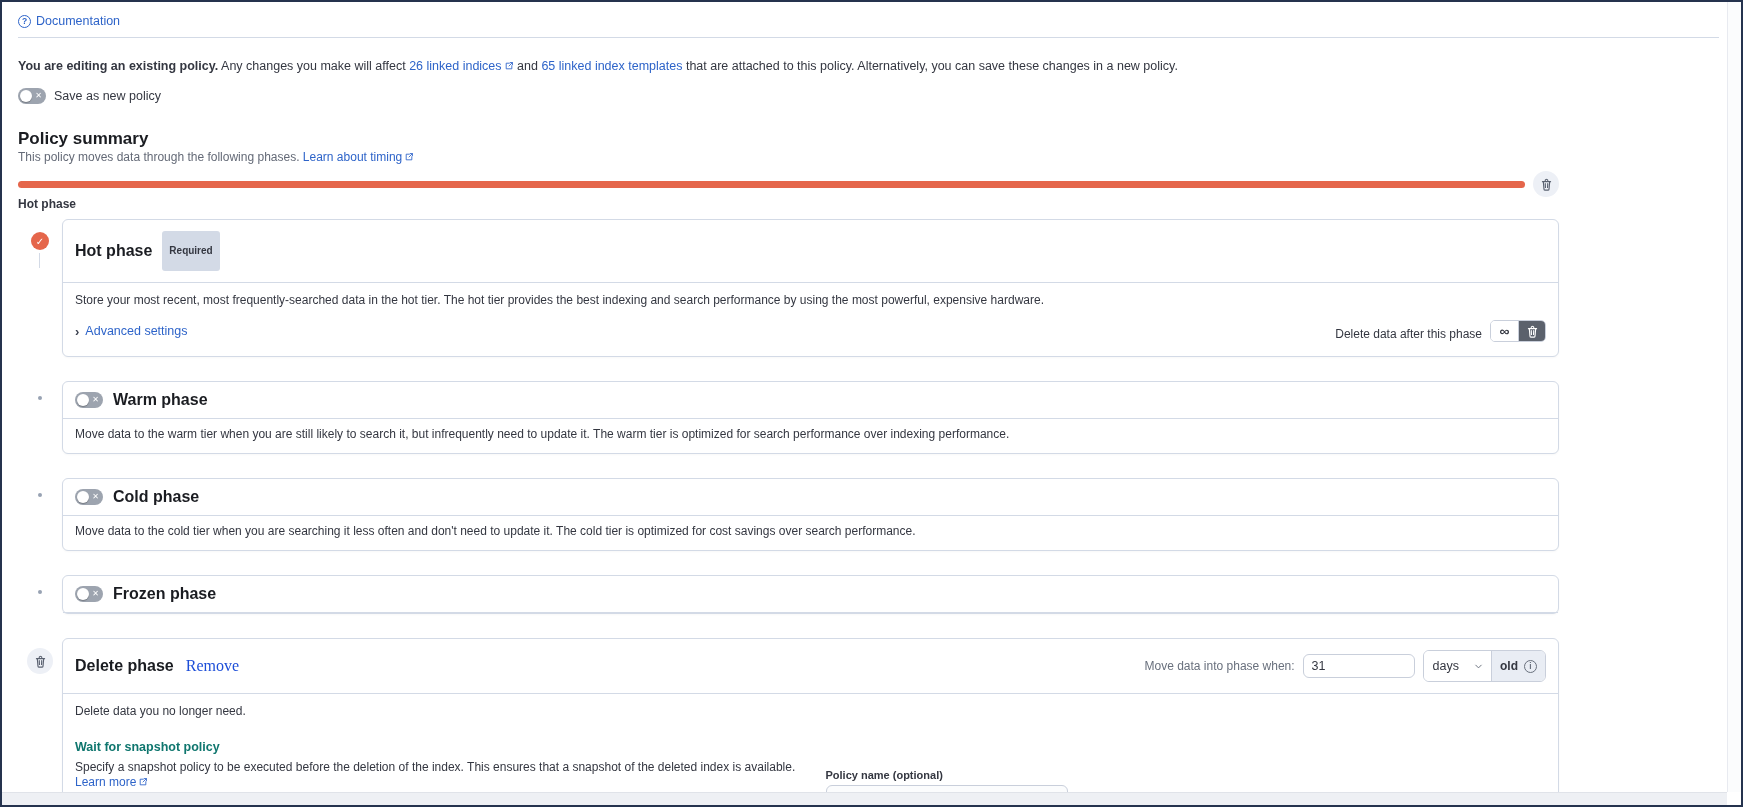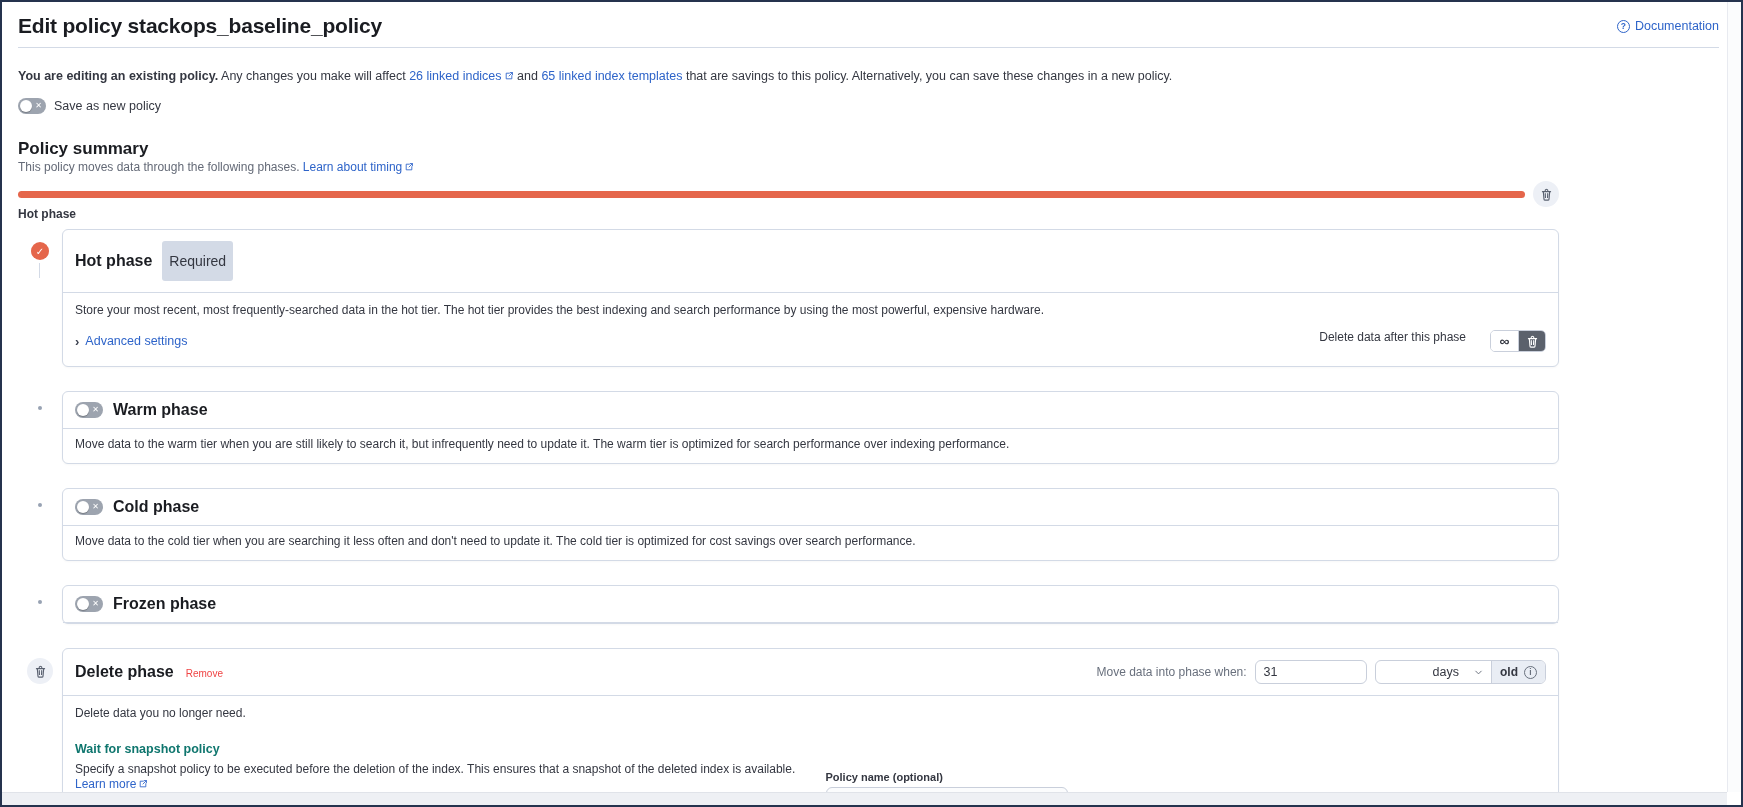--- a/index.html
+++ b/index.html
@@ -62,45 +62,45 @@
   .rail { width: 44px; flex: 0 0 44px; position: relative; }
   .hot-marker { position: absolute; left: 13px; top: 13px; width: 18px; height: 18px; border-radius: 50%; background: #e5664b; color: #fff; display: flex; align-items: center; justify-content: center; font-size: 10px; font-weight: 700; }
   .rail-line { position: absolute; left: 21px; top: 34px; width: 1px; height: 15px; background: #d3dae6; }
   .rail-dot { position: absolute; left: 20px; top: 15px; width: 4px; height: 4px; border-radius: 50%; background: #98a2b3; }
   .delete-marker { position: absolute; left: 9px; top: 10px; width: 26px; height: 26px; border-radius: 50%; background: #edf0f6; color: #5a6170; display: flex; align-items: center; justify-content: center; }
 
   .panel { flex: 1; background: #fff; border: 1px solid #d3dae6; border-radius: 6px; box-shadow: 0 1px 2px rgba(0,0,0,.03); }
   .panel-header { display: flex; align-items: center; padding: 11px 12px; }
   .panel-header.slim { padding: 8px 12px; }
   .phase-title { font-size: 16px; font-weight: 700; color: #1a1c21; line-height: 20px; }
-  .badge { margin-left: 10px; background: #d3dae6; color: #343741; font-size: 14px; font-weight: 400; padding: 14px 7px; border-radius: 3px; line-height: 12px; }
+  .badge { margin-left: 10px; background: #d3dae6; color: #343741; font-size: 10px; font-weight: 700; padding: 14px 7px; border-radius: 3px; line-height: 12px; }
   .panel-divider { border-top: 1px solid #d3dae6; }
   .panel-body { padding: 10px 12px 14px; font-size: 12px; line-height: 15px; color: #343741; }
   .panel-body.slim { padding: 8px 12px 11px; }
 
   .adv-row { margin-top: 12px; display: flex; align-items: center; justify-content: space-between; }
   .adv-link { display: inline-flex; align-items: center; gap: 6px; color: #2e64c9; font-size: 12.5px; font-weight: 500; cursor: pointer; text-decoration: none; }
   .chev-right { color: #3c4250; font-size: 13px; font-weight: 700; line-height: 1; }
-  .del-after { display: inline-flex; align-items: flex-start; gap: 24px; }
+  .del-after { display: inline-flex; align-items: flex-end; gap: 8px; }
   .del-after-label { font-size: 12px; color: #343741; }
   .btn-group { display: inline-flex; height: 22px; border: 1px solid #c9cfdb; border-radius: 5px; overflow: hidden; }
   .btn-group button { border: none; width: 27px; display: flex; align-items: center; justify-content: center; cursor: pointer; background: #fff; color: #343741; }
   .btn-group button + button { border-left: 1px solid #c9cfdb; }
   .btn-group button.selected { background: #5b616c; color: #fff; }
   .inf-glyph { font-size: 14px; font-weight: 700; line-height: 1; }
 
   .phase-head-title { margin-left: 10px; }
 
   
   .delete-header-left { display: flex; align-items: baseline; gap: 12px; }
-  .remove-link { color: #ef4444; font-size: 10px; font-weight: 500; cursor: pointer; text-decoration: none; }
+  .remove-link { color: #1d4ed8; font-size: 16px; font-weight: 500; cursor: pointer; text-decoration: none; font-family: Liberation Serif, serif; }
   .delete-header-right { margin-left: auto; display: flex; align-items: center; gap: 8px; }
   .move-label { font-size: 12px; color: #69707d; }
   .num-input { width: 112px; height: 24px; border: 1px solid #c9cfdb; border-radius: 6px; padding: 0 8px; font-size: 12.5px; color: #343741; font-family: inherit; background: #fff; }
-  .unit-group { display: inline-flex; height: 24px; border: 1px solid #c9cfdb; border-radius: 6px; overflow: hidden; padding-left: 48px; }
+  .unit-group { display: inline-flex; height: 32px; border: 1px solid #c9cfdb; border-radius: 6px; overflow: hidden; }
   .unit-select { display: inline-flex; align-items: center; gap: 14px; padding: 0 7px 0 9px; background: #fff; cursor: pointer; font-size: 12.5px; color: #343741; }
   .chev-svg { width: 11px; height: 11px; color: #69707d; }
   .unit-append { display: inline-flex; align-items: center; gap: 6px; padding: 0 8px; background: #e9edf4; border-left: 1px solid #c9cfdb; font-size: 12px; font-weight: 600; color: #343741; }
   .info-glyph { color: #69707d; font-weight: 700; font-style: normal; }
 
   .described-row { margin-top: 20px; display: flex; }
   .described-left { flex: 1; padding-right: 16px; }
   .described-right { flex: 1; padding-left: 14px; margin-top: 30px; }
   .snap-title { font-size: 12.5px; font-weight: 700; color: #0f766e; line-height: 16px; }
   .snap-desc { margin-top: 5px; font-size: 12px; line-height: 15px; }
@@ -114,34 +114,33 @@
   .scrollbar-v { position: absolute; top: 0; right: 0; bottom: 13px; width: 14px; background: #fbfcfd; border-left: 1px solid #e8eaf0; cursor: pointer; }
   .scrollbar-h { position: absolute; bottom: 0; left: 0; right: 14px; height: 13px; background: #eef0f4; border-top: 1px solid #e0e3e9; cursor: pointer; }
 </style>
 </head>
 <body>
 
 <div class="page">
   <div class="content">
 
     <div class="page-header">
-      <div class="page-title">Edit policy stackops_baseline_policy</div>
       <a class="doc-link">
         <span class="circle-glyph">?</span>
         <span>Documentation</span>
       </a>
     </div>
     <hr class="header-rule">
 
     <div class="callout">
       <b>You are editing an existing policy.</b><span> Any changes you make will affect </span><a class="inline-link"><span>26 linked indices</span><svg class="popout-svg" viewBox="0 0 16 16">
             <path class="s" d="M8.5 3.5H3.5v9h9V7.5"></path>
             <path class="s" d="M10 2.5h3.5V6"></path>
             <path class="s" d="M13.3 2.7L8 8"></path>
-          </svg></a><span> and </span><a class="inline-link"><span>65 linked index templates</span></a><span> that are savings to this policy. Alternatively, you can save these changes in a new policy.</span>
+          </svg></a><span> and </span><a class="inline-link"><span>65 linked index templates</span></a><span> that are attached to this policy. Alternatively, you can save these changes in a new policy.</span>
     </div>
 
     <div class="switch-row">
       <span class="switch">
         <span class="knob"></span>
         <span class="x">✕</span>
       </span>
       <span class="switch-label">Save as new policy</span>
     </div>
 

